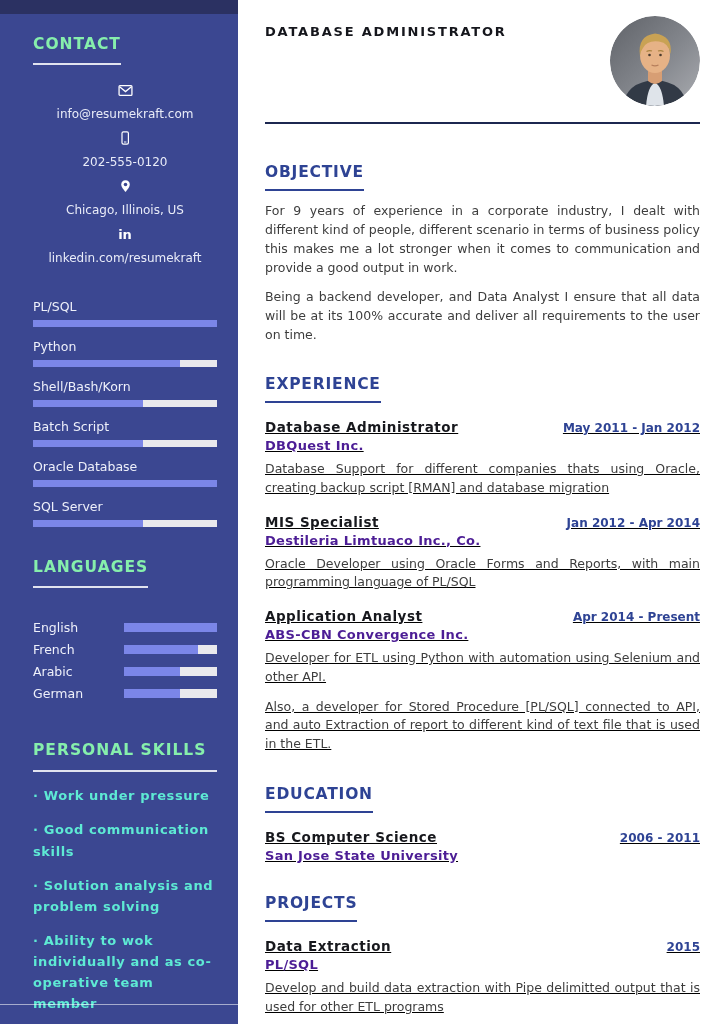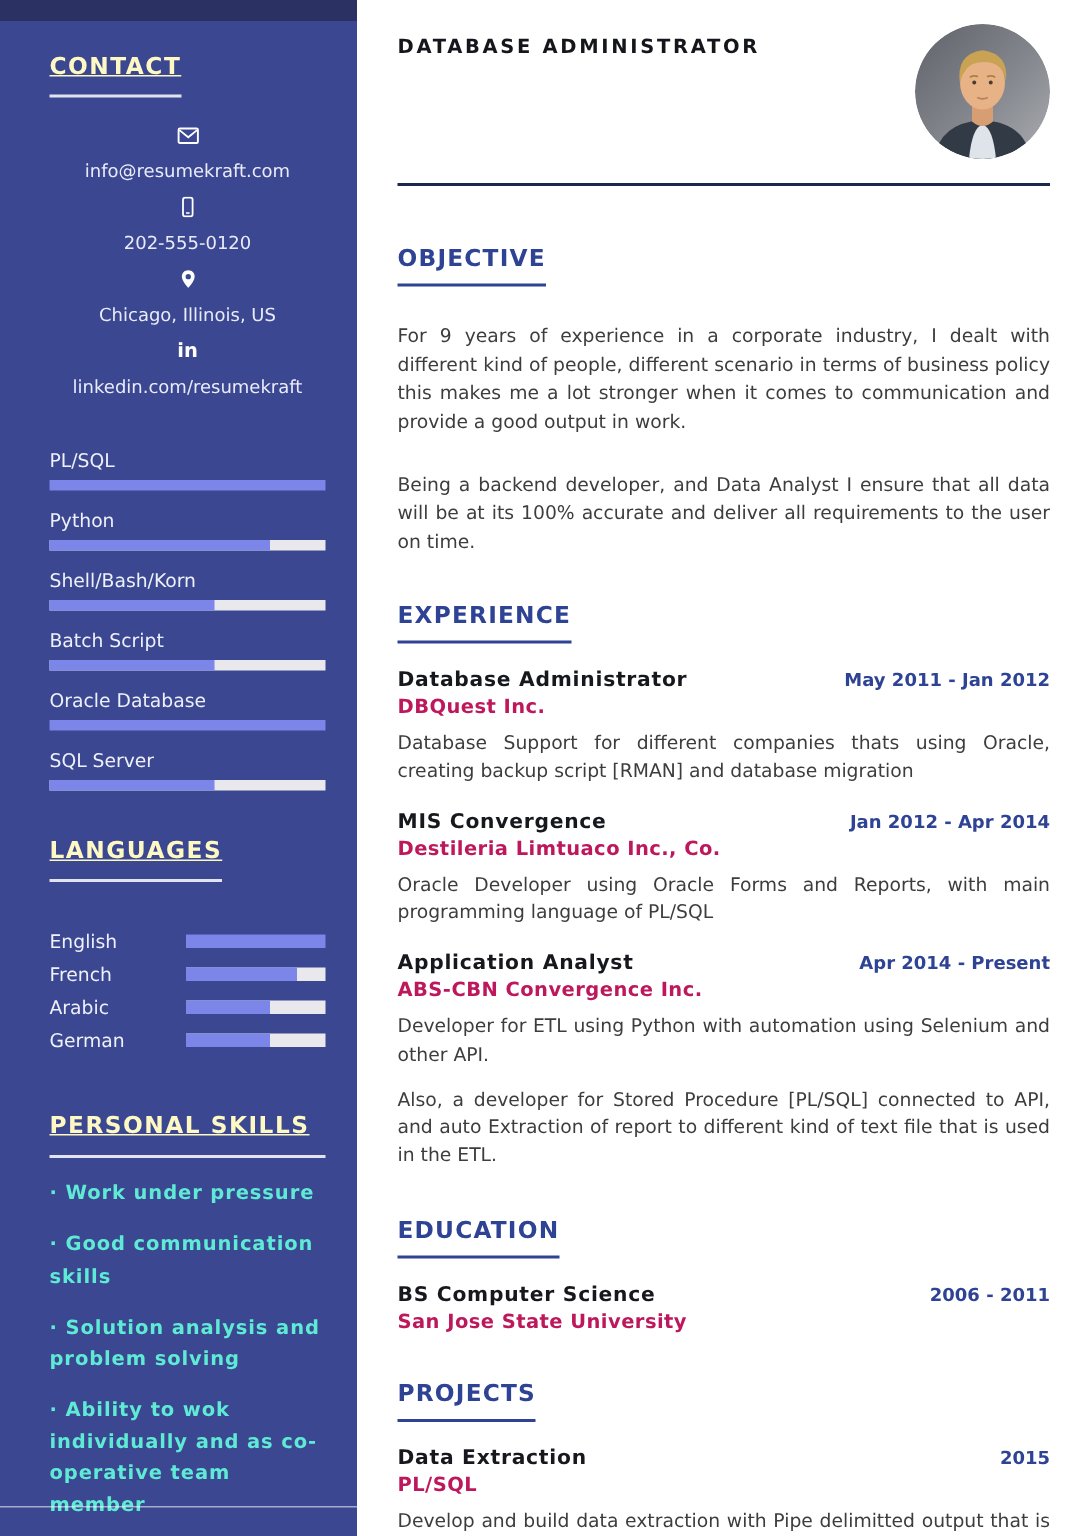--- a/index.html
+++ b/index.html
@@ -4,21 +4,21 @@
 <style>
   * { margin:0; padding:0; box-sizing:border-box; }
   html,body { background:#ffffff; }
   body { font-family:"DejaVu Sans","Liberation Sans",sans-serif; }
   .page { position:relative; width:724px; height:1024px; display:flex; overflow:hidden; background:#fff; }
 
   
   .sidebar { position:relative; width:238px; height:100%; background:var(--sidebar-bg,#3b4791); color:#fff; flex:0 0 238px; }
   .side-strip { height:14px; width:100%; background:var(--sidebar-strip,#2b3162); }
   .side-content { padding:20px 21px 0 33px; }
-  .side-h2 { font-size:15.5px; font-weight:bold; letter-spacing:1px; color:#fef9c3; line-height:1.3;text-decoration:underline; }
+  .side-h2 { font-size:15.5px; font-weight:bold; letter-spacing:1px; color:#86efac; line-height:1.3; }
   .underline-fit { display:inline-block; border-bottom:2px solid rgba(255,255,255,.85); padding-bottom:9px; }
   .underline-full { display:block; border-bottom:2px solid rgba(255,255,255,.85); padding-bottom:10px; }
 
   .contact-list { list-style:none; margin-top:17px; }
   .contact-list li { display:flex; align-items:center; gap:9px; margin-bottom:9px; font-size:12px; color:#e9ecf8;flex-direction:column; }
   .cicon { width:16px; height:14px; display:inline-flex; align-items:center; justify-content:center; flex:0 0 16px; }
   .in-icon { font-weight:bold; font-size:13px; color:#fff; letter-spacing:0; }
 
   .skills-block { margin-top:34px; }
   .skill { margin-top:12px; margin-bottom:11px; }
@@ -44,29 +44,29 @@
   .side-bottom-line { position:absolute; left:0; right:0; bottom:19px; height:1px; background:rgba(255,255,255,.55); }
 
   
   .main { flex:1; padding:14px 24px 0 27px; background:#fff; }
   .hdr { display:flex; justify-content:space-between; align-items:flex-start; border-bottom:2px solid var(--header-rule,#1c2750); padding-bottom:16px; }
   .name { margin-top:14px; font-size:26px; font-weight:bold; color:var(--name-text,#141414); letter-spacing:.5px; }
   .job-title { margin-top:10px; font-size:13px; font-weight:bold; letter-spacing:1.8px; color:#15161c; }
   .avatar { width:90px; height:90px; border-radius:50%; overflow:hidden; flex:0 0 90px; margin-top:2px; }
 
   .section { margin-top:38px; }
-  .section.tight { margin-top:30px; }
+  .section.tight { margin-top:30px;text-decoration:underline; }
   .main-h2 { display:inline-block; font-size:15.5px; font-weight:bold; letter-spacing:.8px; color:var(--accent,#2e4394); border-bottom:2px solid var(--accent,#2e4394); padding-bottom:8px; }
-  .para { margin-top:23px; font-size:12.5px; line-height:1.52; color:var(--body-text,#3d3d3d); text-align:justify; }
+  .para { margin-top:10px; font-size:12.5px; line-height:1.52; color:var(--body-text,#3d3d3d); text-align:justify; }
 
   .entry { margin-top:16px; }
   .entry-row { display:flex; justify-content:space-between; align-items:baseline; }
   .entry-title { font-size:13.5px; font-weight:bold; letter-spacing:.5px; color:#17181d; }
   .entry-date { font-size:12px; font-weight:bold; color:var(--accent,#2e4394); white-space:nowrap; }
-  .entry-sub { font-size:13px; font-weight:bold; color:#be185d; margin-top:3px; letter-spacing:.3px; }
+  .entry-sub { font-size:13px; font-weight:bold; color:#4c1d95; margin-top:3px; letter-spacing:.3px; }
   .entry-desc { margin-top:7px; font-size:12.5px; line-height:1.5; color:var(--body-text,#3d3d3d); text-align:justify; }
   .entry-desc + .entry-desc { margin-top:11px; }
 </style>
 </head>
 <body>
 
 <div class="page">
 
   <aside class="sidebar">
     <div class="side-strip"></div>
@@ -249,21 +249,21 @@
         <div class="entry-row">
           <span class="entry-title">Database Administrator</span>
           <span class="entry-date">May 2011 - Jan 2012</span>
         </div>
         <div class="entry-sub">DBQuest Inc.</div>
         <p class="entry-desc">Database Support for different companies thats using Oracle, creating backup script [RMAN] and database migration</p>
       </div>
 
       <div class="entry">
         <div class="entry-row">
-          <span class="entry-title">MIS Convergence</span>
+          <span class="entry-title">MIS Specialist</span>
           <span class="entry-date">Jan 2012 - Apr 2014</span>
         </div>
         <div class="entry-sub">Destileria Limtuaco Inc., Co.</div>
         <p class="entry-desc">Oracle Developer using Oracle Forms and Reports, with main programming language of PL/SQL</p>
       </div>
 
       <div class="entry">
         <div class="entry-row">
           <span class="entry-title">Application Analyst</span>
           <span class="entry-date">Apr 2014 - Present</span>

